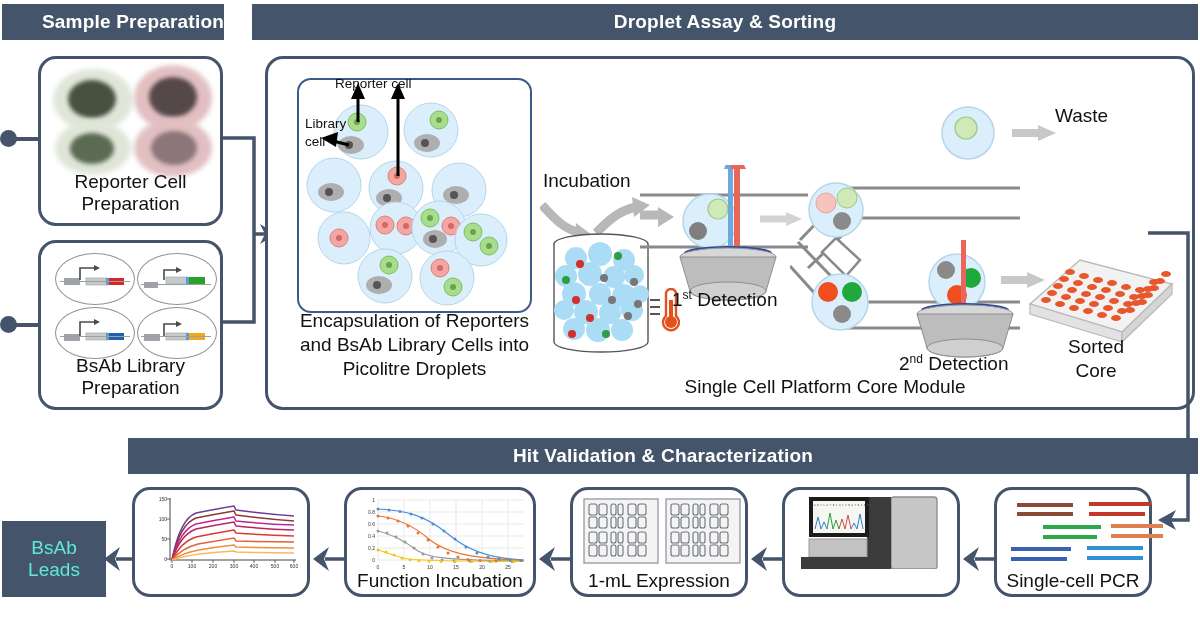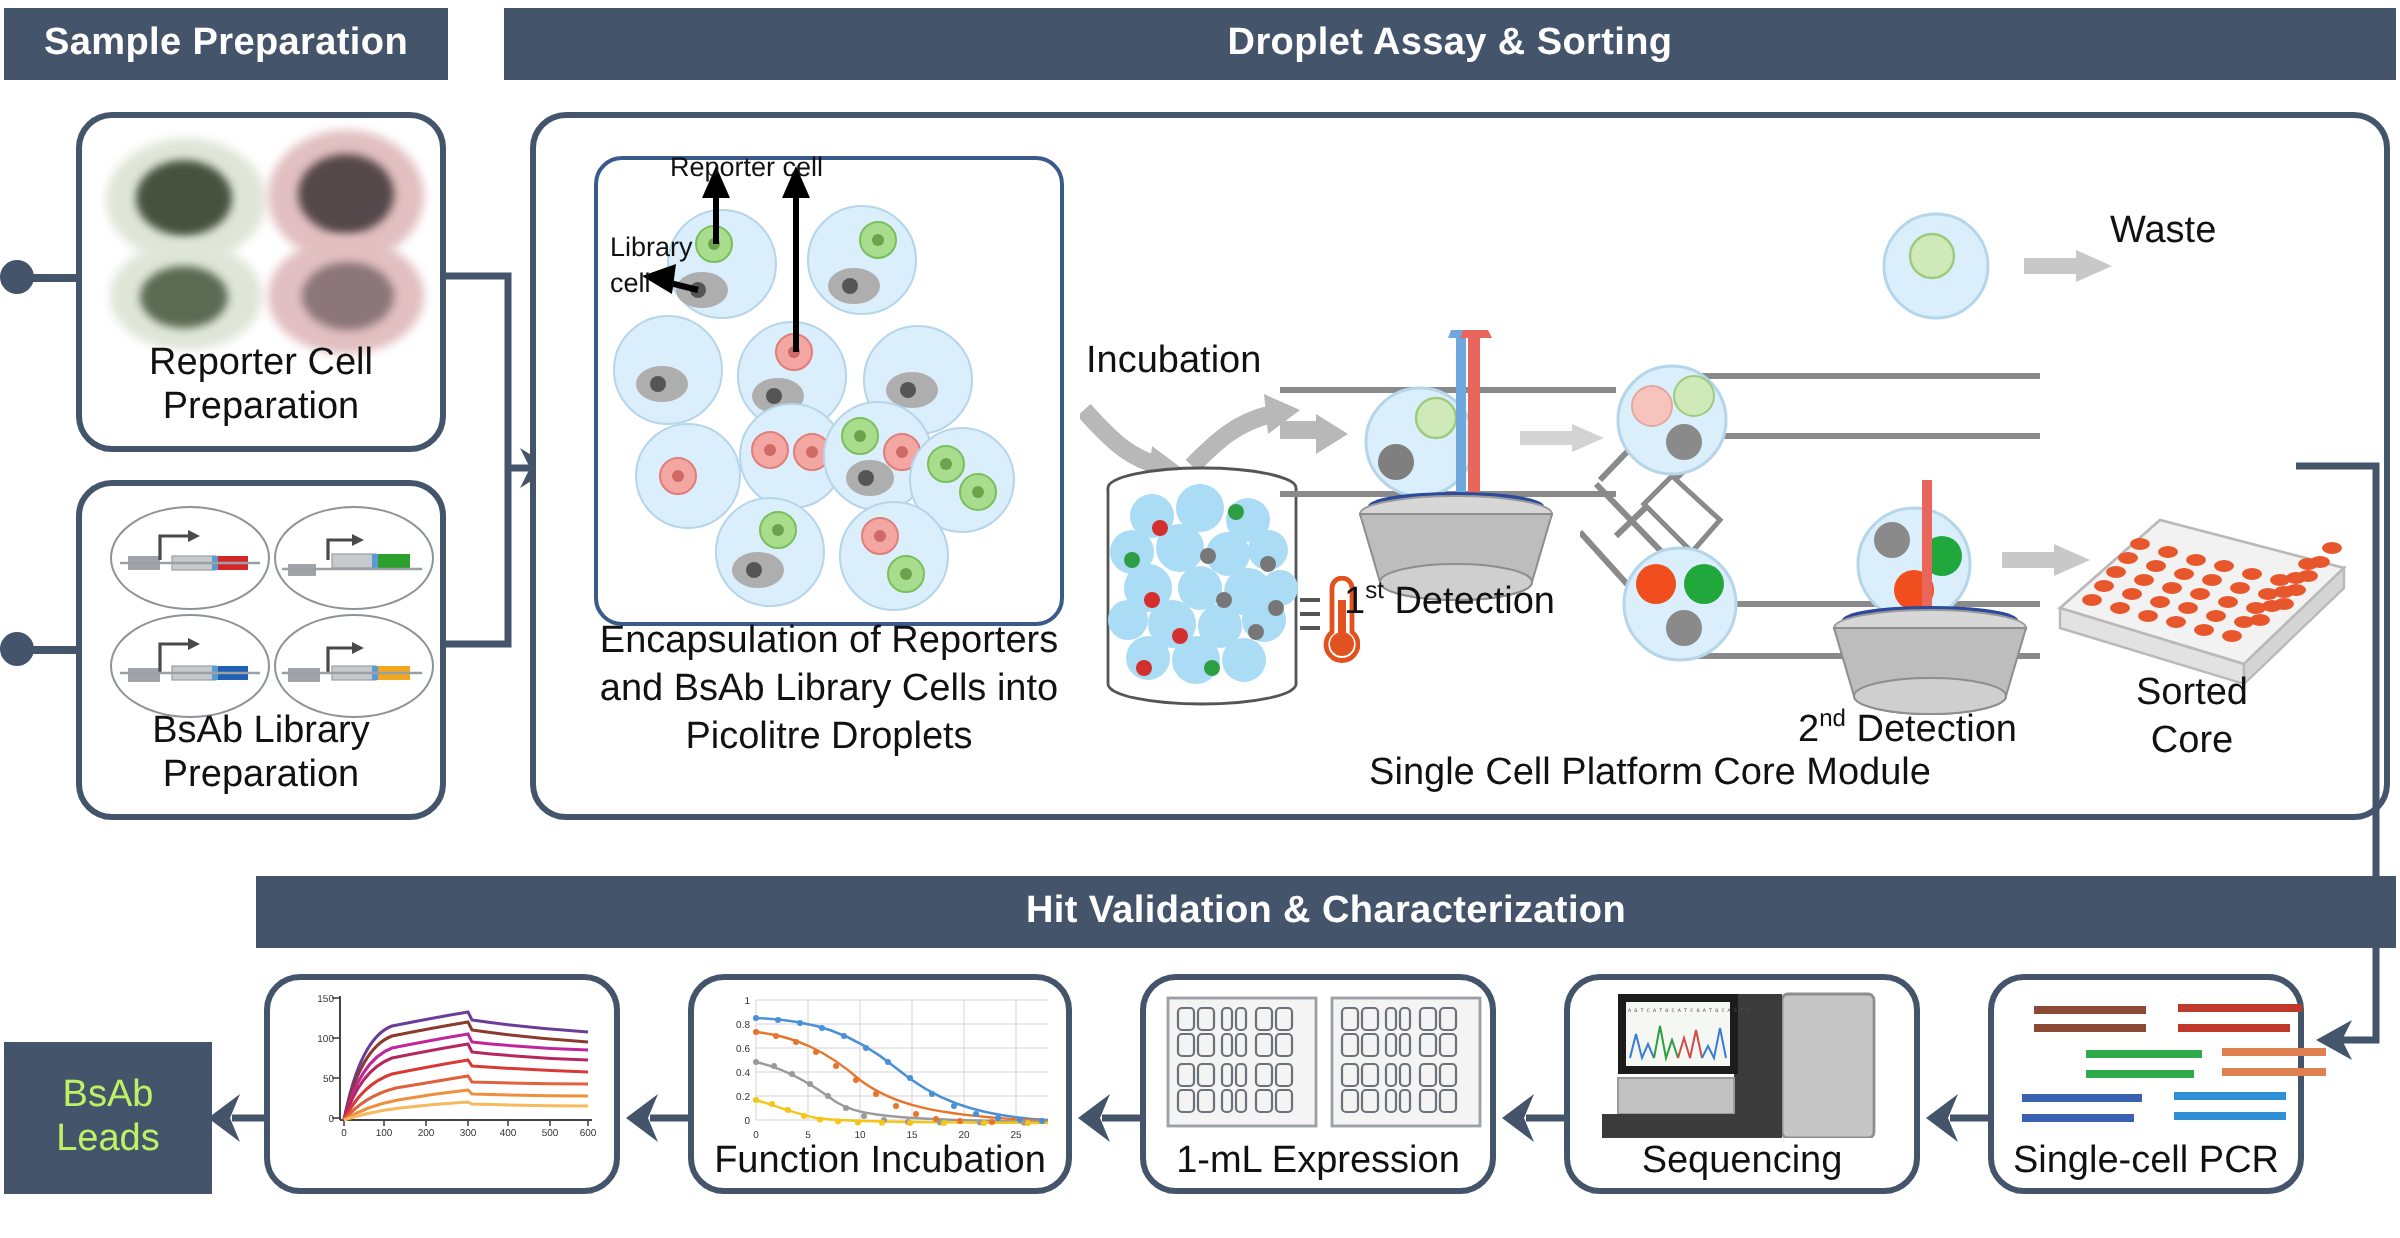--- a/index.html
+++ b/index.html
@@ -4,39 +4,39 @@
 <style>
   html,body{margin:0;padding:0;background:#ffffff;}
   body{width:1200px;height:619px;position:relative;overflow:hidden;
        font-family:"Liberation Sans","DejaVu Sans",sans-serif;color:#111;}
   .abs{position:absolute;}
 
   
   .hdr{position:absolute;background:#44546b;color:#fff;font-weight:bold;
        display:flex;align-items:center;justify-content:center;
        letter-spacing:.2px;}
-  #hdr-sample{left:2px;top:4px;width:222px;height:36px;font-size:19px;}
+  #hdr-sample{left:2px;top:4px;width:222px;height:36px;font-size:19px;justify-content:flex-end;}
   #hdr-droplet{left:252px;top:4px;width:946px;height:36px;font-size:19px;}
   #hdr-hit{left:128px;top:438px;width:1070px;height:36px;font-size:19px;justify-content:center;}
 
   
   .rbox{position:absolute;border:3.5px solid #44546b;border-radius:18px;
         background:#fff;box-sizing:border-box;}
   .rbox-inner{position:absolute;border:2px solid #3b5a8c;border-radius:14px;
         background:#fff;box-sizing:border-box;}
   .boxlabel{position:absolute;left:0;width:100%;text-align:center;
         font-size:19px;line-height:1.12;color:#111;}
 
   
   .dot{position:absolute;width:17px;height:17px;border-radius:50%;background:#44546b;}
   .wire{position:absolute;background:#44546b;}
 
   
   #leads{position:absolute;left:2px;top:521px;width:104px;height:76px;
-      background:#44546b;color:#bef264;display:flex;flex-direction:column;
+      background:#44546b;color:#5eead4;display:flex;flex-direction:column;
       align-items:center;justify-content:center;font-size:19px;line-height:1.16;}
 
   
   .blobOuter{position:absolute;border-radius:50%;filter:blur(2.5px);}
   .blobInner{position:absolute;border-radius:50%;filter:blur(2px);}
 
   
   .plas{position:absolute;border:1.4px solid #8f9398;border-radius:50%;}
 
   
@@ -659,21 +659,20 @@
       <path d="M32 34 L35 18 L38 34 L41 25 L44 34" stroke="#2e9e44" fill="none"></path>
       <path d="M44 34 L47 24 L50 34 L53 20 L56 34" stroke="#d14b4b" fill="none"></path>
       <path d="M56 34 L59 28 L62 34 L65 19 L68 34" stroke="#3a7bd5" fill="none"></path>
     </g>
     <g font-size="2.6" fill="#555" font-family="Liberation Mono, monospace">
       <text x="19" y="11">A G T C A T G C A T C G A T G C A G T C</text>
     </g>
     <rect x="14" y="44" width="58" height="18" fill="#c2c2c2" stroke="#9a9a9a" stroke-width="1"></rect>
     <rect x="6" y="62" width="72" height="12" fill="#3b3b3b"></rect>
   </svg>
-  <div class="boxlabel" style="top:80px">Sequencing</div>
 </div>
 <svg class="abs" style="left:963px;top:543px" width="34" height="32">
   <path d="M32 16 H12" stroke="#44546b" stroke-width="3.5" fill="none"></path>
   <path d="M16 4 L0 16 L16 28 L11 16 Z" fill="#44546b"></path>
 </svg>
 
 <div class="rbox" style="left:994px;top:487px;width:158px;height:110px">
   <svg width="160" height="74" style="position:absolute;left:8px;top:5px" viewBox="0 0 160 74">
     <g stroke-width="4" stroke-linecap="butt">
       <line x1="12" y1="10" x2="68" y2="10" stroke="#8c4a35"></line>

